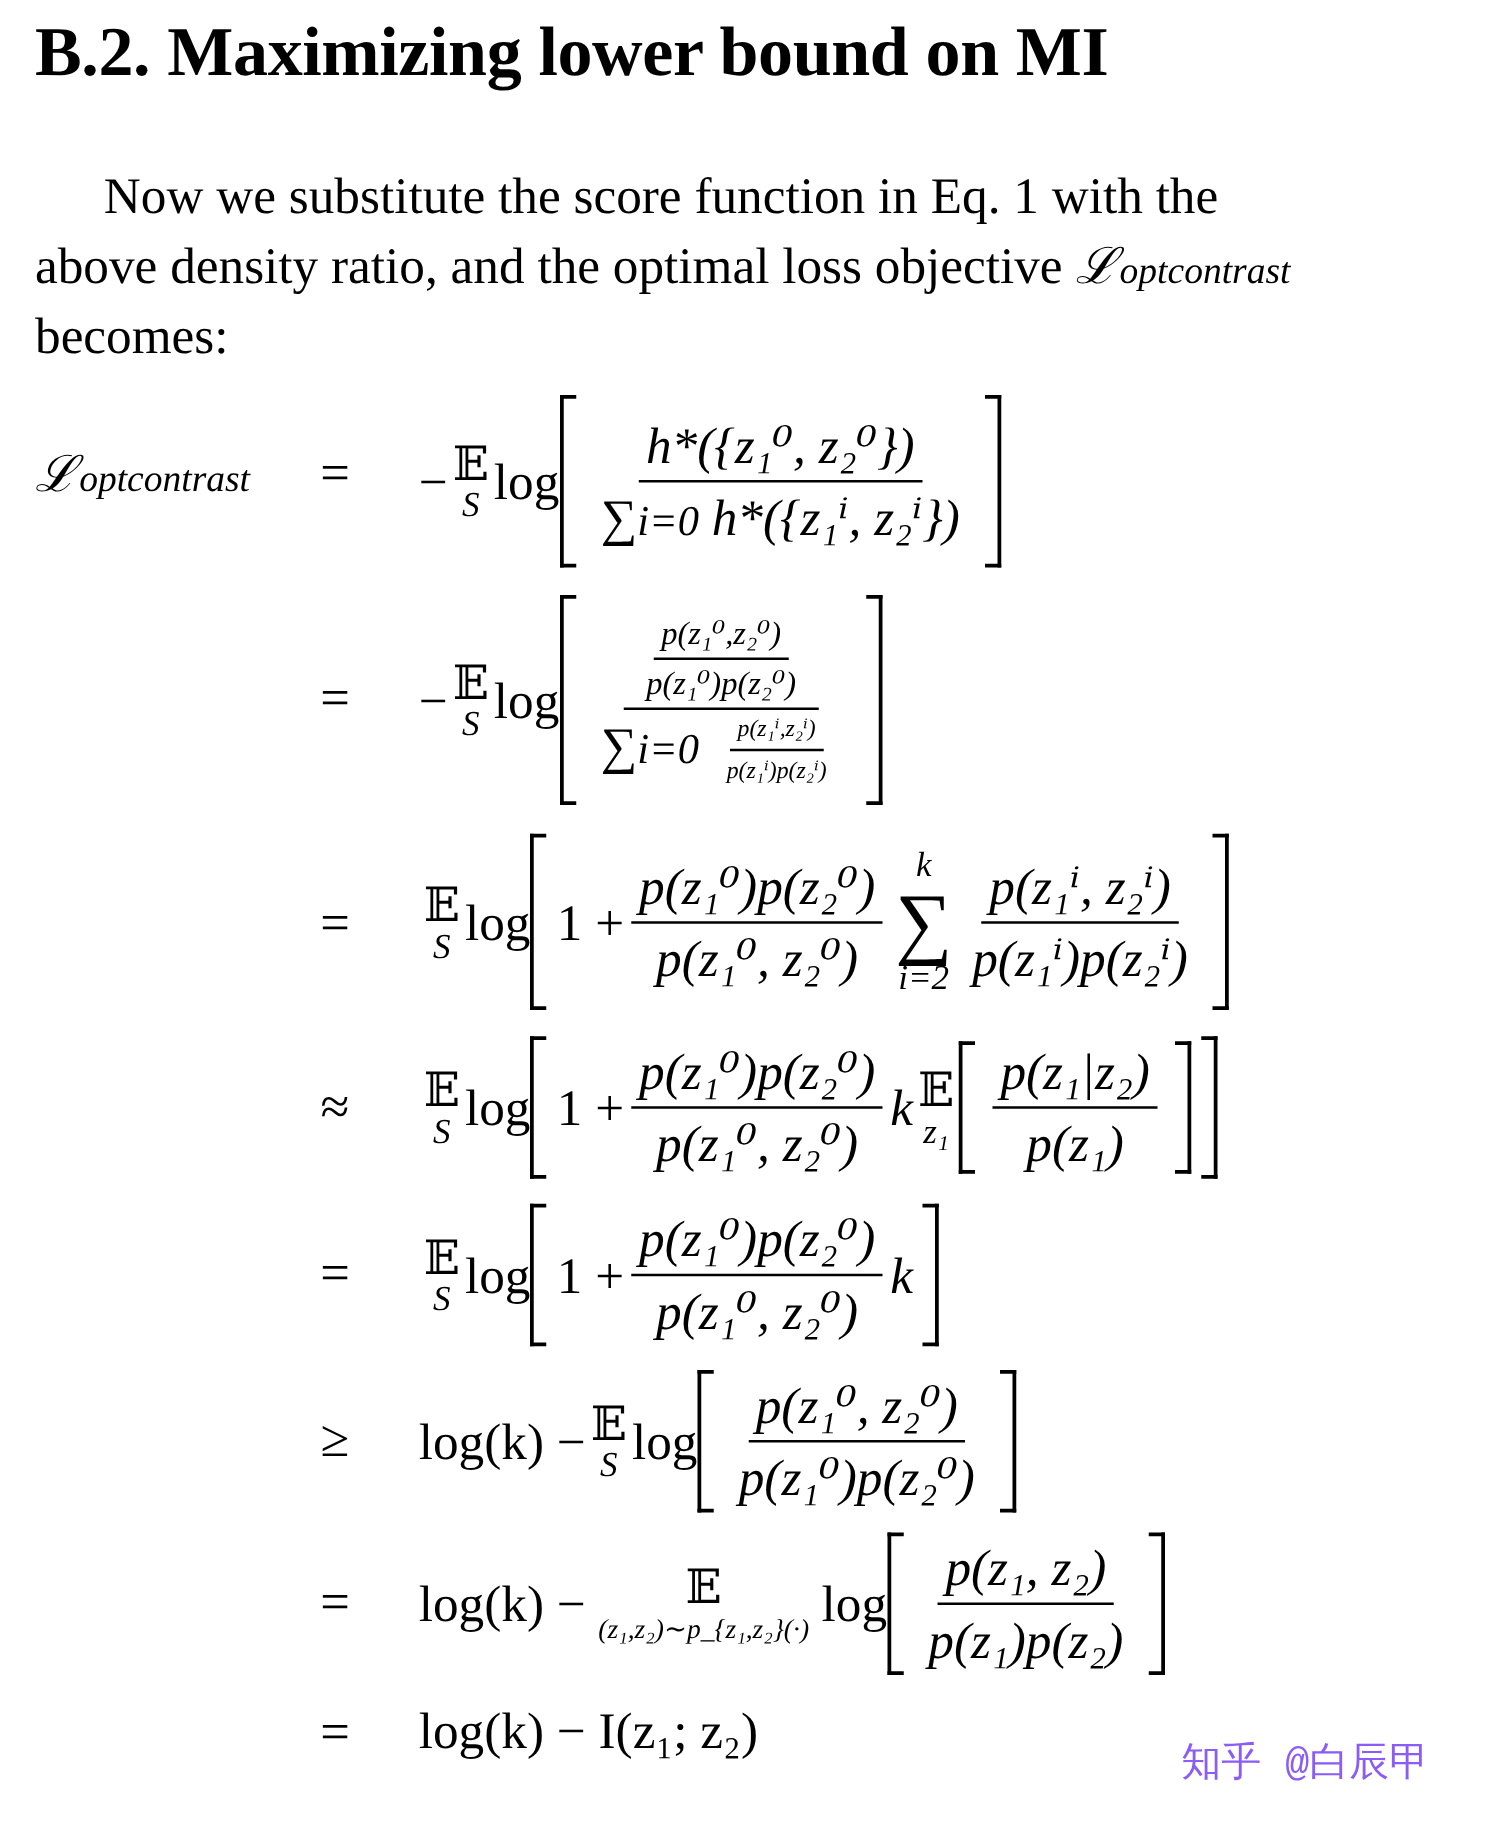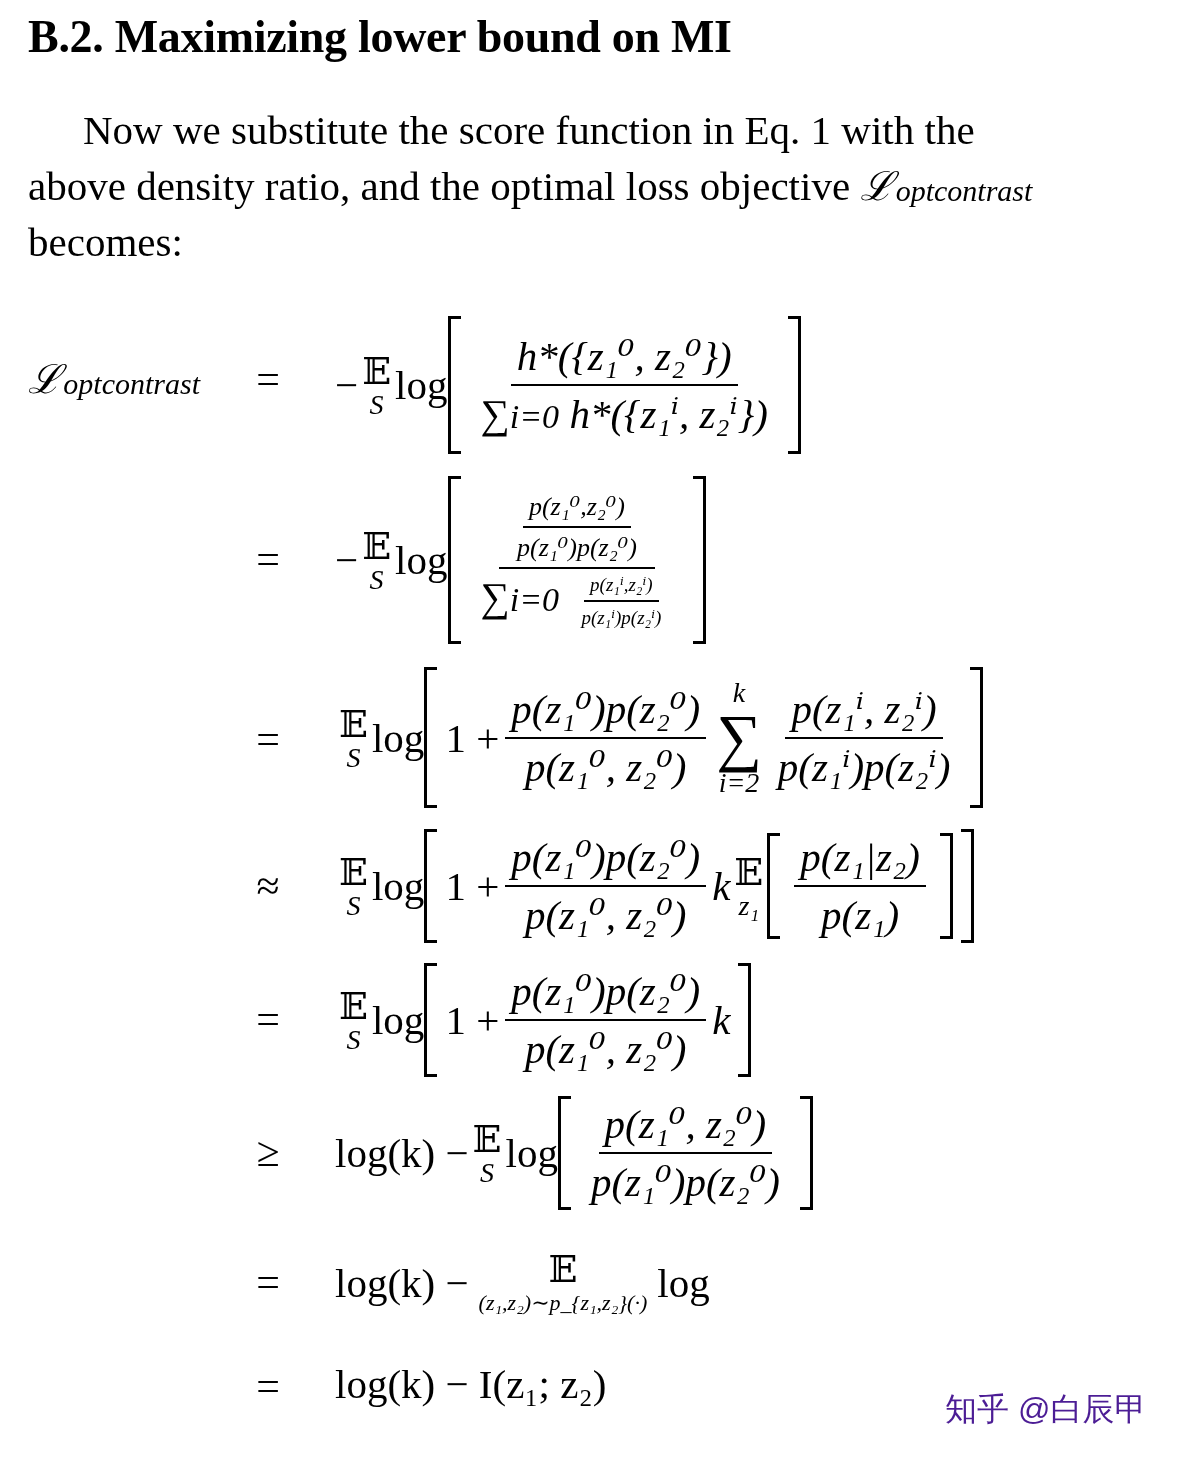--- a/index.html
+++ b/index.html
@@ -1,22 +1,22 @@
 <!DOCTYPE html>
 <html><head>
 <meta charset="utf-8">
 <style>
   html, body { margin: 0; padding: 0; background: #ffffff; }
   body {
     width: 1200px; height: 1458px; position: relative; overflow: hidden;
     font-family: "Liberation Serif", "DejaVu Serif", serif; color: #000;
   }
   .abs { position: absolute; white-space: nowrap; }
-  .title { left: 28px; top: 10px; font-size: 46px; font-weight: bold; letter-spacing: -0.3px; }
-  .para { left: 28px; font-size: 41px; line-height: 56px; }
+  .title { left: 28px; top: 10px; font-size: 56px; font-weight: bold; letter-spacing: -0.3px; }
+  .para { left: 28px; font-size: 41px; line-height: 56px; margin-top: 26px; }
   .para.p1 { top: 102px; text-indent: 55px; }
   .para.p2 { top: 158px; }
   .para.p3 { top: 214px; }
   .m { font-style: italic; text-align: right; }
   .supsub { display: inline-flex; flex-direction: row; vertical-align: middle; line-height: 26px; font-size: 30px; font-style: italic; margin-left: 2px; }
   .cal { font-family: "DejaVu Serif", serif; font-style: italic; font-size: 40px; }
 
   .rel { font-size: 42px; width: 60px; text-align: center; left: 238px; }
   .rhs { font-size: 41px; display: flex; align-items: center; }
   .frac { display: inline-flex; flex-direction: column; align-items: center; vertical-align: middle; margin: 0 6px; }
@@ -28,21 +28,21 @@
   .rb { border-left: none; margin-left: 8px; }
   .E { display: inline-flex; flex-direction: column; align-items: center; vertical-align: middle; margin: 0 4px; }
   .E .e { font-family: "DejaVu Serif", serif; font-size: 38px; line-height: 40px; }
   .E .s { font-style: italic; font-size: 28px; line-height: 28px; }
   .sm { font-size: 34px; }
   .tiny { font-size: 22px; }
   .sigma { display: inline-flex; flex-direction: column; align-items: center; vertical-align: middle; margin: 0 4px; }
   .sigma .s1 { font-size: 28px; font-style: italic; line-height: 30px; }
   .sigma .sg { font-size: 64px; line-height: 60px; }
   .sigma .s2 { font-size: 28px; line-height: 30px; font-style: italic; }
-  .watermark { left: 945px; top: 1388px; font-family: Liberation Sans, sans-serif; font-size: 32px; color: #4c1d95; }
+  .watermark { left: 945px; top: 1388px; font-family: Liberation Mono, monospace; font-size: 32px; color: #8b5cf6; }
 </style>
 </head>
 <body>
 
 <div class="abs title">B.2. Maximizing lower bound on MI</div>
 
 <div class="abs para p1">Now we substitute the score function in Eq.  1 with the</div>
 <div class="abs para p2">
   <span>above density ratio, and the optimal loss objective </span><span class="cal">ℒ</span><span class="supsub">
       <span>opt</span>
@@ -196,18 +196,26 @@
 </div>
 
 <div class="abs rel" style="top:1258px;">=</div>
 <div class="abs rhs" style="left:335px; top:1225px; height:115px;">
   <span>log(k) −</span>
   <span class="E" style="margin:0 10px;">
       <span class="e">𝔼</span>
       <span class="s tiny" style="font-size:22px">(z₁,z₂)∼p_{z₁,z₂}(·)</span>
     </span>
   <span>log</span>
+  <span class="br">
+      <span class="lb" style="height:108px"></span>
+    <span class="frac m">
+        <span class="num">p(z₁, z₂)</span>
+        <span class="den">p(z₁)p(z₂)</span>
+      </span>
+  <span class="rb" style="height:108px"></span>
+    </span>
 </div>
 
 <div class="abs rel" style="top:1362px;">=</div>
 <div class="abs rhs" style="left:335px; top:1360px;">log(k) − I(z₁; z₂)</div>
 
 <div class="abs watermark">知乎 @白辰甲</div>
 
 </body></html>

